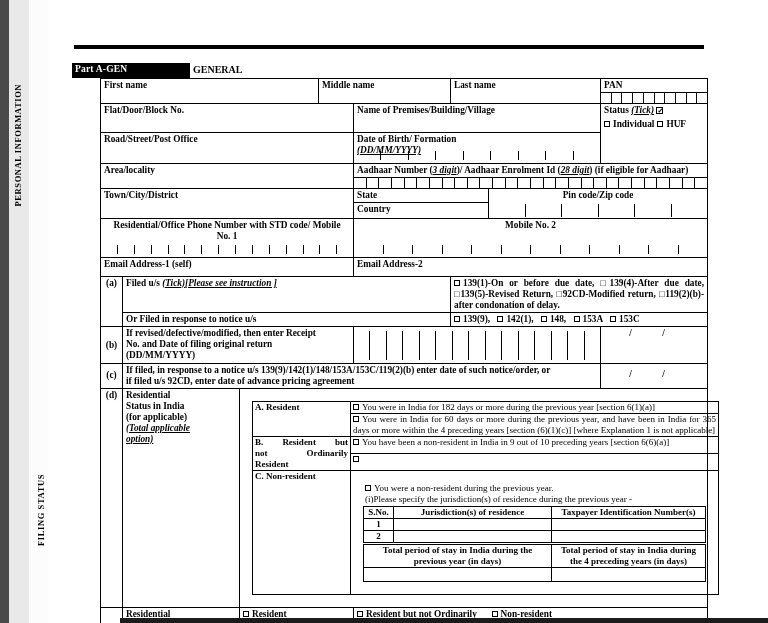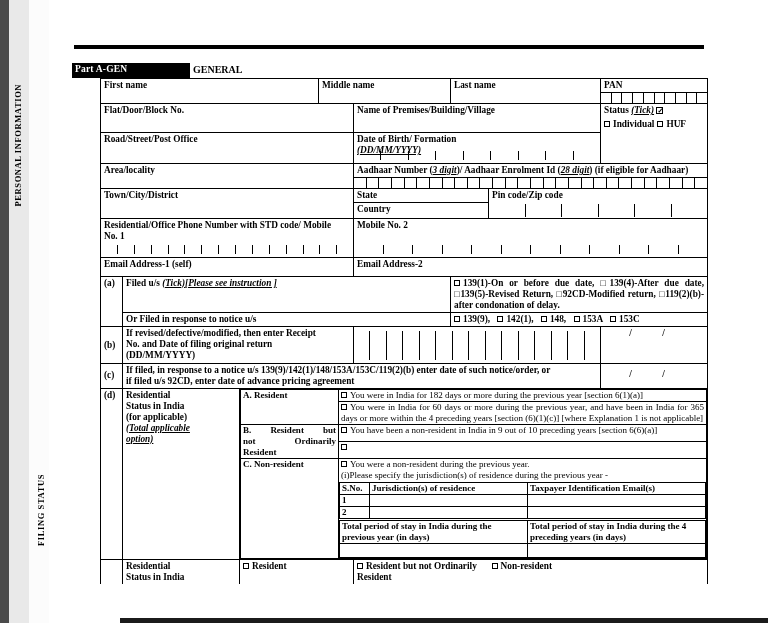--- a/index.html
+++ b/index.html
@@ -111,21 +111,21 @@
     font-weight: bold;
     line-height: 11px;
     box-sizing: border-box;
   }
   td.nb-top { border-top: none; }
   td.nb-bot { border-bottom: none; }
   td.nb-left { border-left: none; }
   td.nb-right { border-right: none; }
   .ital { font-style: italic; text-decoration: underline; }
   .reg { font-weight: normal; }
-  .ctr { }
+  .ctr { text-align: center; }
 
   
   .boxstrip {
     display: flex;
     width: 100%;
     height: 11px;
   }
   .boxstrip .bx {
     flex: 1 1 0;
     border-right: 1px solid #000;
@@ -493,21 +493,21 @@
     <tr>
       <td class="ctr">(d)</td>
       <td>
         <div>Residential</div>
         <div>Status in India</div>
         <div>(for applicable)</div>
         <div class="ital">(Total applicable</div>
         <div class="ital">option)</div>
       </td>
       <td colspan="6" style="padding:0">
-        <table class="subtable" style="margin:0">
+        <table class="subtable" style="margin:12px">
           <colgroup>
                 <col style="width:98px">
                 <col>
               </colgroup>
 
           <tbody>
                 <tr>
             <td rowspan="2" class="nb-top nb-left">
               <span>A. Resident</span>
             </td>
@@ -541,37 +541,37 @@
           <tr>
             <td class="nb-right">
               <span class="cb"></span>
             </td>
           </tr>
 
           <tr>
             <td class="nb-left nb-bot">
               <span>C. Non-resident</span>
             </td>
-            <td class="nb-right nb-bot" style="padding:0">
+            <td class="nb-right nb-bot" style="padding:12px">
               <div style="padding:0 2px">
                 <span class="cb"></span><span class="reg">You were a non-resident during the previous year.</span>
               </div>
               <div class="reg" style="padding:0 2px">(i)Please specify the jurisdiction(s) of residence during the previous year -</div>
 
               <table class="subtable">
                 <colgroup>
                         <col style="width:30px">
                         <col style="width:158px">
                         <col>
                       </colgroup>
                 <tbody>
                         <tr>
                   <td class="ctr reg">S.No.</td>
                   <td class="ctr reg">Jurisdiction(s) of residence</td>
-                  <td class="ctr reg">Taxpayer Identification Email(s)</td>
+                  <td class="ctr reg">Taxpayer Identification Number(s)</td>
                 </tr>
                 <tr>
                   <td class="ctr reg">1</td>
                   <td></td>
                   <td></td>
                 </tr>
                 <tr>
                   <td class="ctr reg">2</td>
                   <td></td>
                   <td></td>

